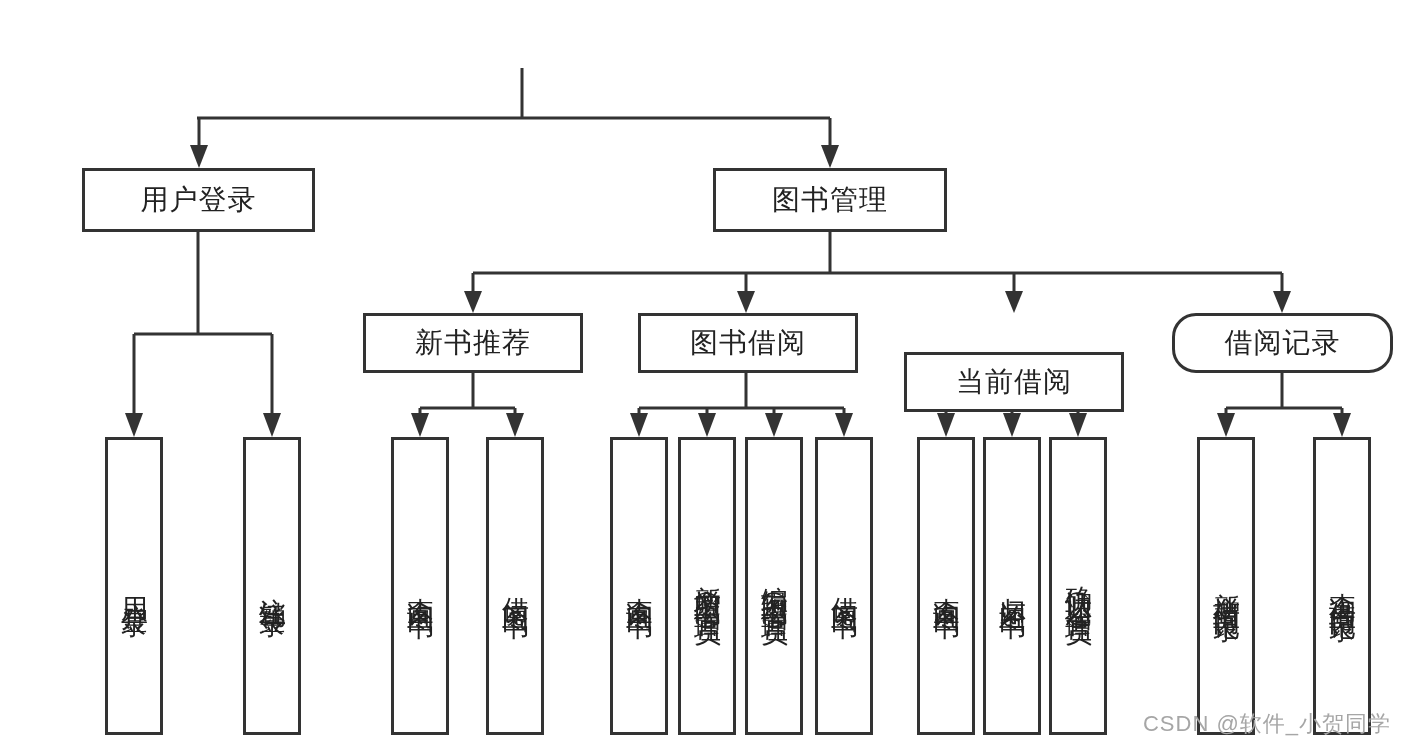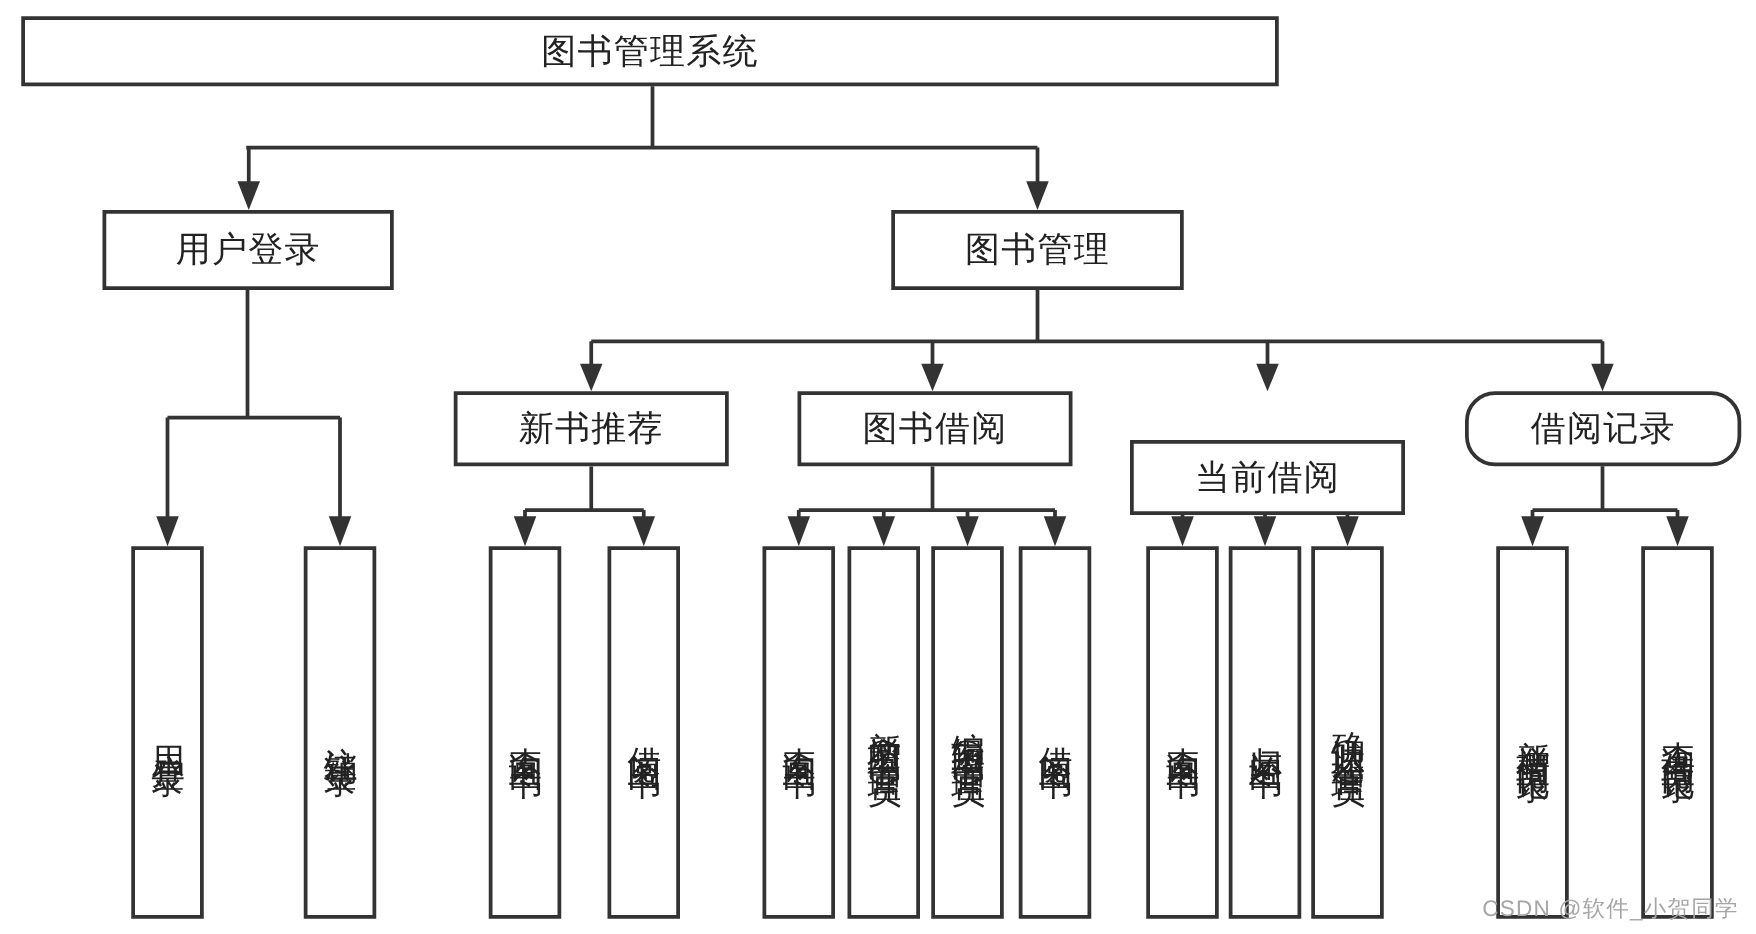--- a/index.html
+++ b/index.html
@@ -35,21 +35,21 @@
     writing-mode:vertical-rl;
     text-orientation:mixed;
     font-size:27px;
     letter-spacing:5px;
     line-height:1;
     white-space:nowrap;
   }
   .watermark{
     position:absolute;
     right:14px;bottom:8px;
-    font-size:18px;
+    font-size:22px;
     letter-spacing:1px;
     color:#a6a6a6;
     z-index:3;
     white-space:nowrap;
   }
 </style>
 </head>
 <body>
 
 <div class="canvas">
@@ -80,21 +80,20 @@
       <polygon points="765,413 783,413 774,437"></polygon>
       <polygon points="835,413 853,413 844,437"></polygon>
       <polygon points="937,413 955,413 946,437"></polygon>
       <polygon points="1003,413 1021,413 1012,437"></polygon>
       <polygon points="1069,413 1087,413 1078,437"></polygon>
       <polygon points="1217,413 1235,413 1226,437"></polygon>
       <polygon points="1333,413 1351,413 1342,437"></polygon>
     </g>
   </svg>
 
-  <div class="hbox" style="left:17px;top:13px;width:1006px;height:56px;">图书管理系统</div>
 
   <div class="hbox" style="left:82px;top:168px;width:233px;height:64px;">用户登录</div>
   <div class="hbox" style="left:713px;top:168px;width:234px;height:64px;">图书管理</div>
 
   <div class="hbox" style="left:363px;top:313px;width:220px;height:60px;">新书推荐</div>
   <div class="hbox" style="left:638px;top:313px;width:220px;height:60px;">图书借阅</div>
   <div class="hbox" style="left:904px;top:313px;width:220px;height:60px;margin-top:39px;">当前借阅</div>
   <div class="hbox" style="left:1172px;top:313px;width:221px;height:60px;border-radius:24px;">借阅记录</div>
 
   <div class="vbox" style="left:105px;">

